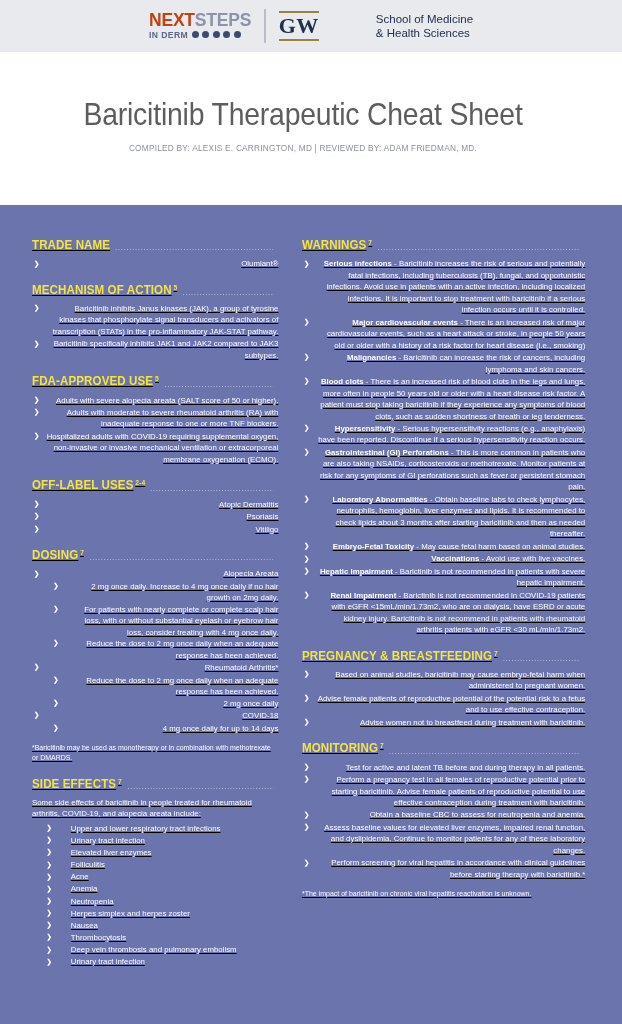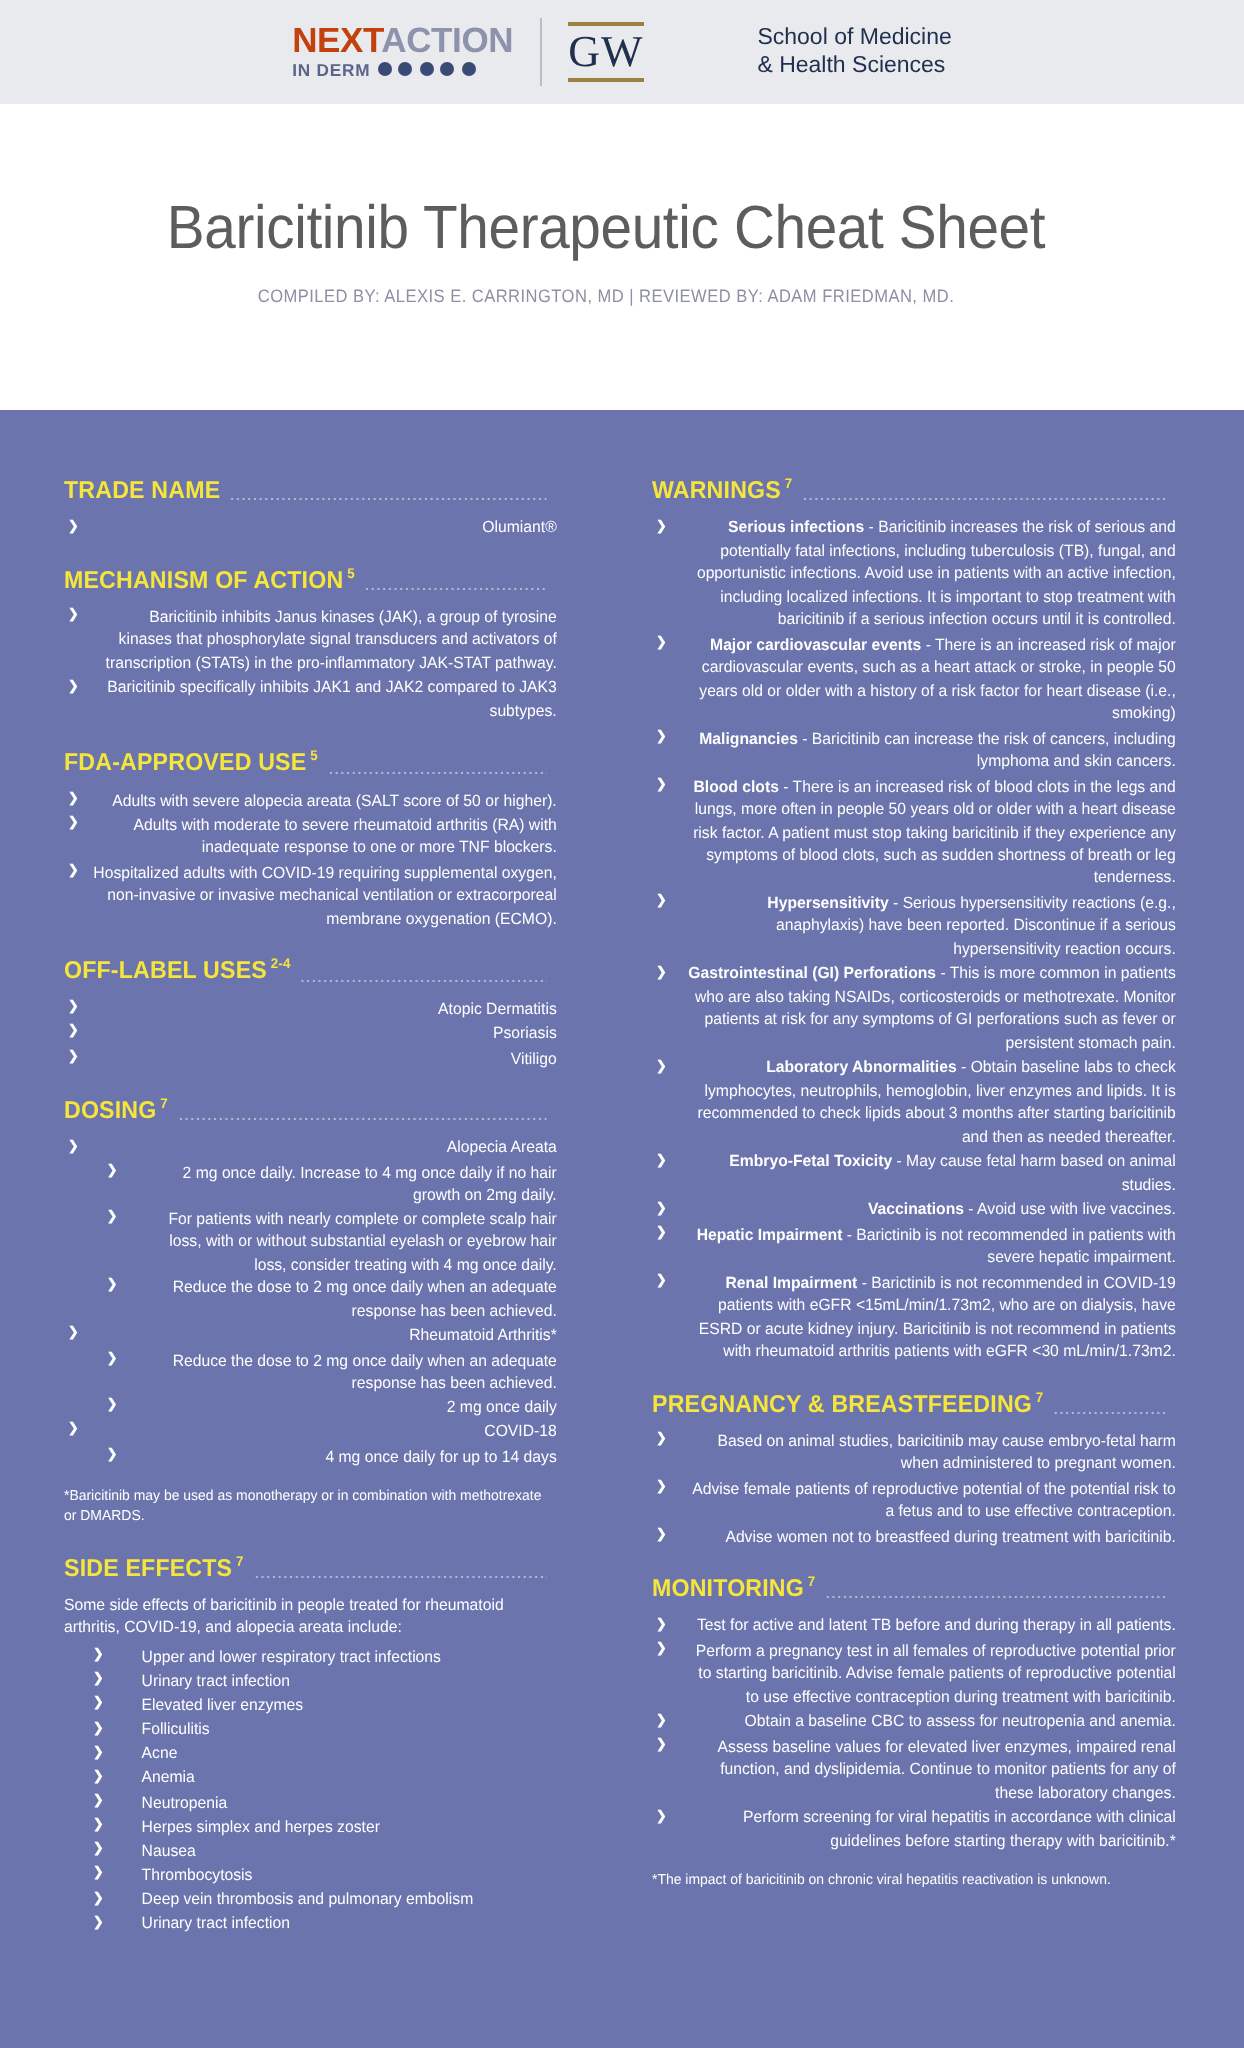--- a/index.html
+++ b/index.html
@@ -22,42 +22,42 @@
   .nsd-top { font-size: 17.5px; font-weight: bold; letter-spacing: -0.2px; }
   .nsd-next { color: #c2410c; }
   .nsd-steps { color: #8d93ab; }
   .nsd-bot { display: flex; align-items: flex-start; gap: 3.5px; margin-top: 2px; }
   .nsd-inderm { font-size: 8.6px; font-weight: bold; color: #5b6589; letter-spacing: 0.4px; }
   .dot { width: 7px; height: 7px; border-radius: 50%; background: #3b4a74; display: inline-block; }
   .divider-v { width: 1.5px; height: 34px; background: #b9bcc9; }
   .gwblock { display: flex; align-items: center; gap: 9px; }
   .gw-mark { display: flex; flex-direction: column; }
   .gw-rule { height: 2px; background: #9c8242; width: 100%; }
-  .gw-letters { font-family: "Liberation Serif", serif; font-size: 22px; font-weight: normal;
+  .gw-letters { font-family: "Liberation Serif", serif; font-size: 22px; font-weight: bold;
                 color: #22304f; letter-spacing: 0.5px; padding: 1px 0; line-height: 1.05; }
   .gw-text { font-size: 11.5px; color: #22304f; line-height: 1.25; margin-left: 48px; }
 
   
   .titleblock { text-align: center; padding: 46px 16px 0 0; }
   .maintitle {
     font-size: 30.5px; color: #5d5d5d; font-weight: normal;
     letter-spacing: -0.2px; line-height: 1.1;
     transform: scaleX(0.93); transform-origin: center;
   }
   .byline {
     margin-top: 11px; font-size: 9px; color: #8d8fa2;
     letter-spacing: 0.25px; transform: scaleX(0.92); transform-origin: center;
   }
 
   
   .panel {
     position: absolute; left: 0; right: 0; top: 205px; bottom: 0;
     background: #6b74ad;
     padding: 34px 26px 0 32px;
-    display: flex; gap: 40px;
+    display: flex; gap: 16px; text-decoration: underline;
   }
   .col { flex: 1 1 0; min-width: 0; }
   .col-left { max-width: 254px; }
   .col-right { max-width: 292px; }
 
   .sec { margin-bottom: 14px; }
   .sec-head {
     display: flex; align-items: flex-end; gap: 5px;
     color: #f5e53c; font-size: 12.2px; font-weight: bold;
     letter-spacing: 0.1px; line-height: 1;
@@ -112,21 +112,21 @@
   }
 </style>
 </head>
 <body>
 
 <div class="page">
 
   <div class="logobar">
     <div class="logos">
       <div class="nsd">
-        <div class="nsd-top"><span class="nsd-next">NEXT</span><span class="nsd-steps">ACTION</span></div>
+        <div class="nsd-top"><span class="nsd-next">NEXT</span><span class="nsd-steps">STEPS</span></div>
         <div class="nsd-bot">
           <span class="nsd-inderm">IN DERM</span>
           <span class="dot"></span>
           <span class="dot"></span>
           <span class="dot"></span>
           <span class="dot"></span>
           <span class="dot"></span>
         </div>
       </div>
       <div class="divider-v"></div>

